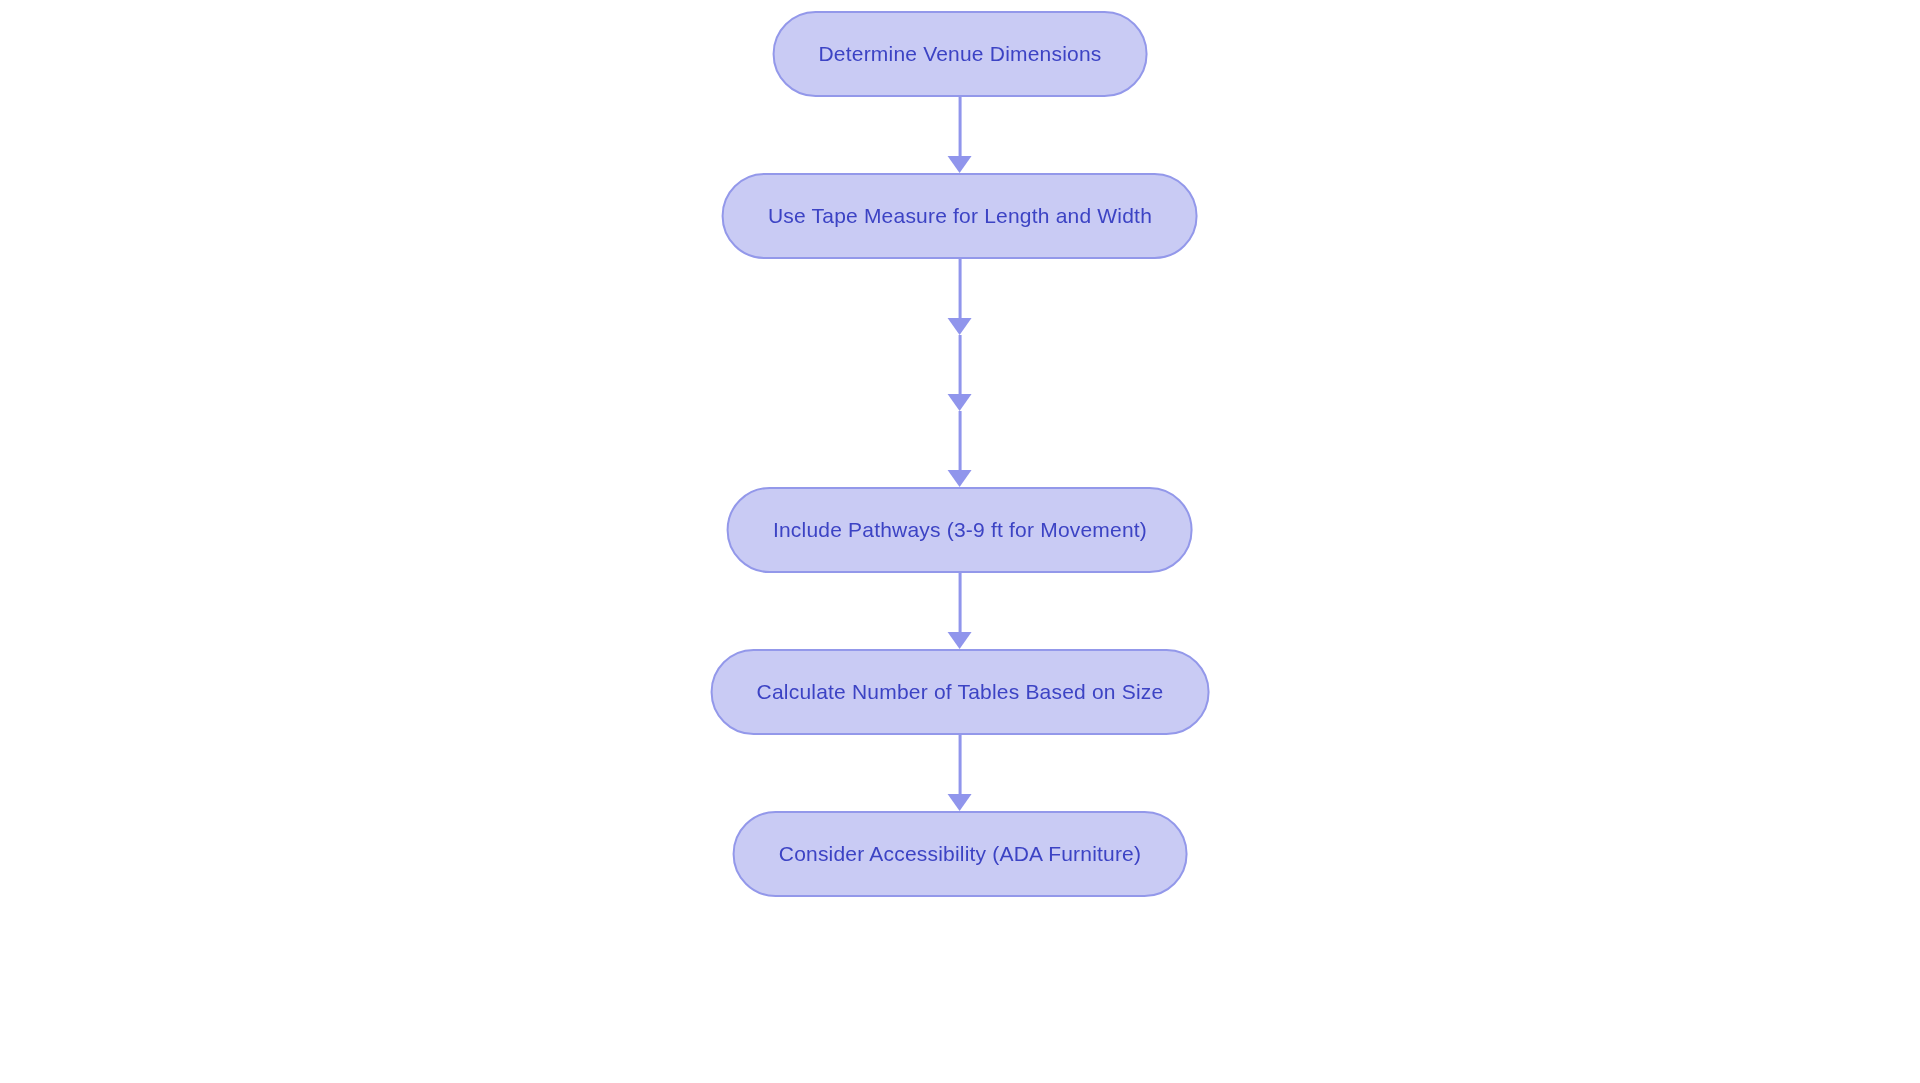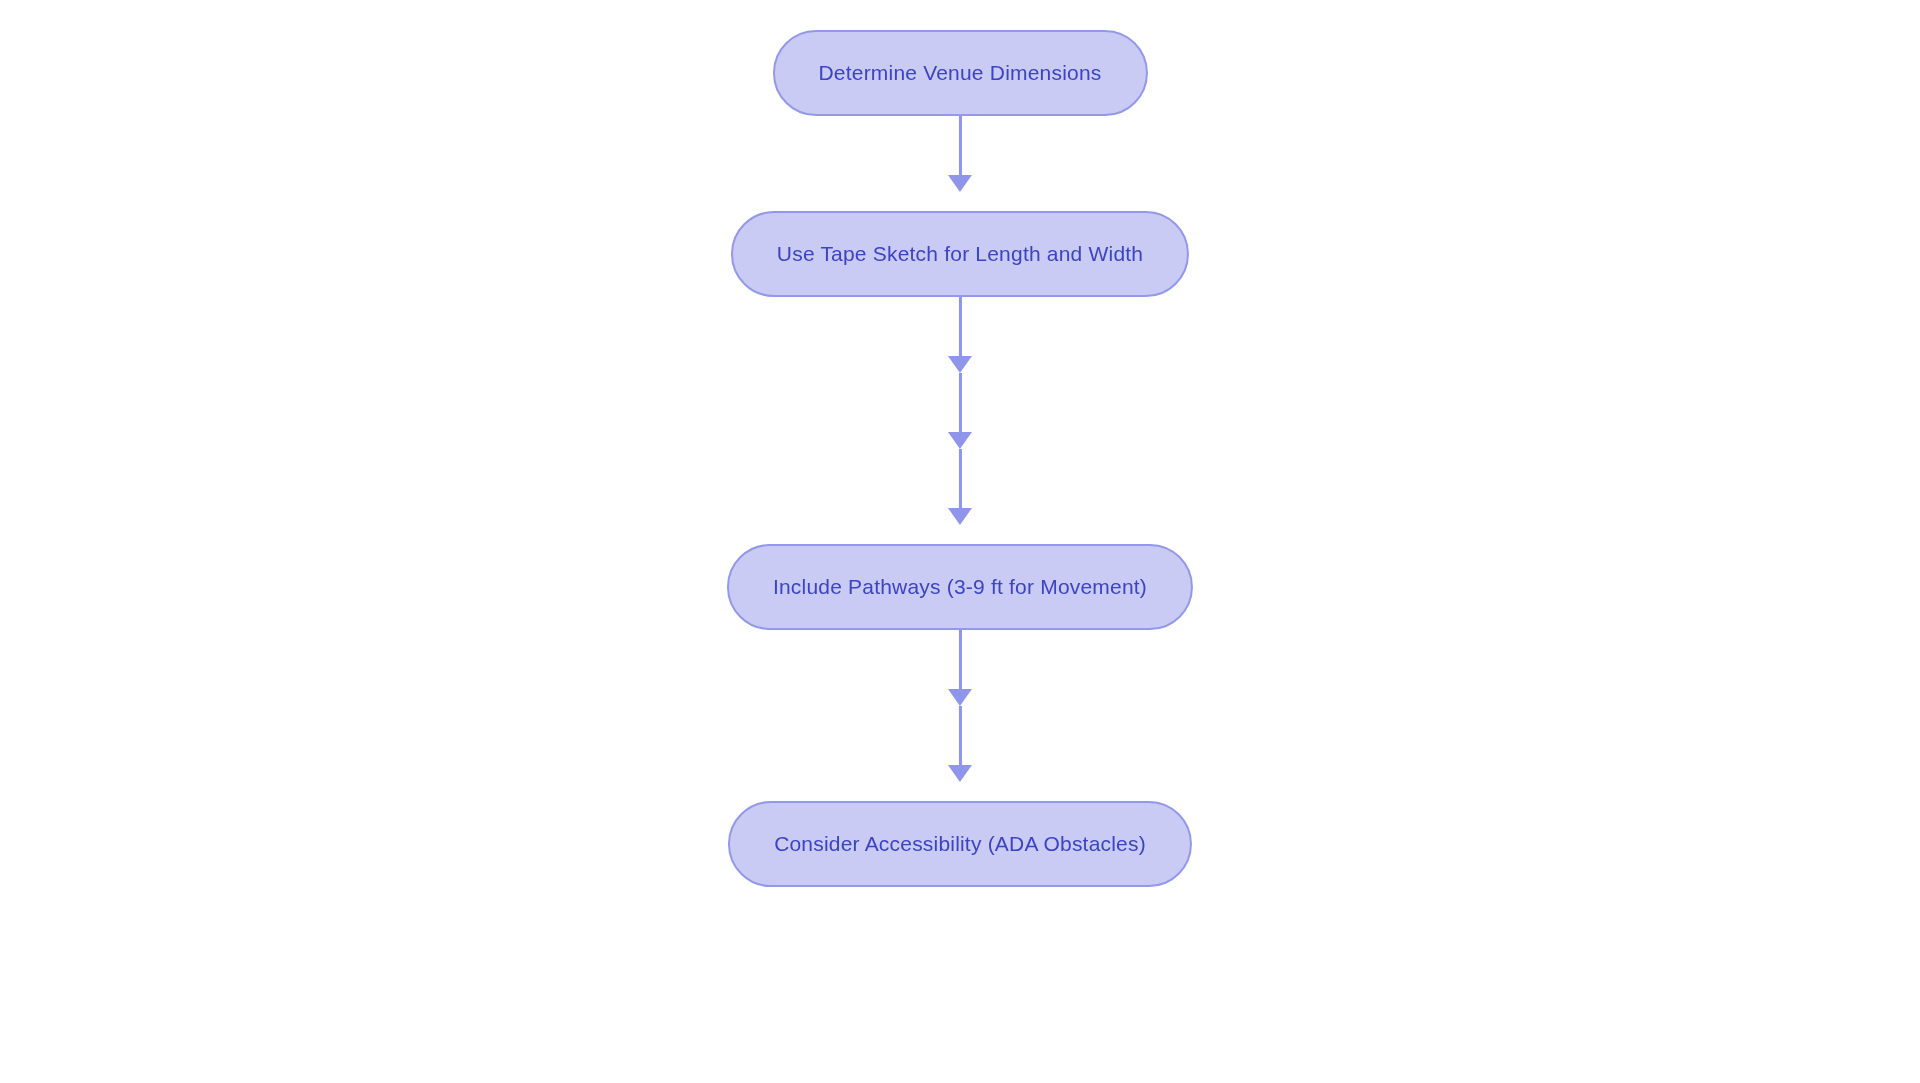--- a/index.html
+++ b/index.html
@@ -29,21 +29,20 @@
     height: 86px;
     min-width: 230px;
     padding: 0 44px;
     border-radius: 43px;
     background: var(--node-fill, #c9cbf4);
     border: 2px solid var(--node-border, #9398ea);
     display: flex;
     align-items: center;
     justify-content: center;
     white-space: nowrap;
-    margin-top: 19px;
   }
   .flow-node .node-label {
     font-size: 21px;
     letter-spacing: 0.2px;
     color: var(--node-text, #3c43c4);
   }
   .connector {
     height: 76px;
     display: flex;
     flex-direction: column;
@@ -70,21 +69,21 @@
   <div class="flow-node">
     <span class="node-label">Determine Venue Dimensions</span>
   </div>
 
   <div class="connector">
     <div class="shaft"></div>
     <div class="head"></div>
   </div>
 
   <div class="flow-node">
-    <span class="node-label">Use Tape Sketch for Length and Width</span>
+    <span class="node-label">Use Tape Measure for Length and Width</span>
   </div>
 
   <div class="connector">
     <div class="shaft"></div>
     <div class="head"></div>
   </div>
 
 
   <div class="connector">
     <div class="shaft"></div>
@@ -99,23 +98,26 @@
 
   <div class="flow-node">
     <span class="node-label">Include Pathways (3-9 ft for Movement)</span>
   </div>
 
   <div class="connector">
     <div class="shaft"></div>
     <div class="head"></div>
   </div>
 
+  <div class="flow-node">
+    <span class="node-label">Calculate Number of Tables Based on Size</span>
+  </div>
 
   <div class="connector">
     <div class="shaft"></div>
     <div class="head"></div>
   </div>
 
   <div class="flow-node">
-    <span class="node-label">Consider Accessibility (ADA Obstacles)</span>
+    <span class="node-label">Consider Accessibility (ADA Furniture)</span>
   </div>
 </div>
 </div>
 
 </body></html>

